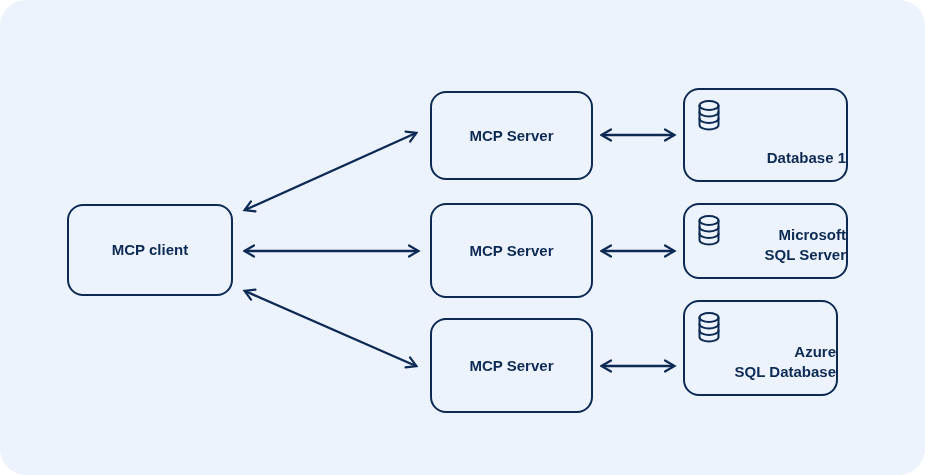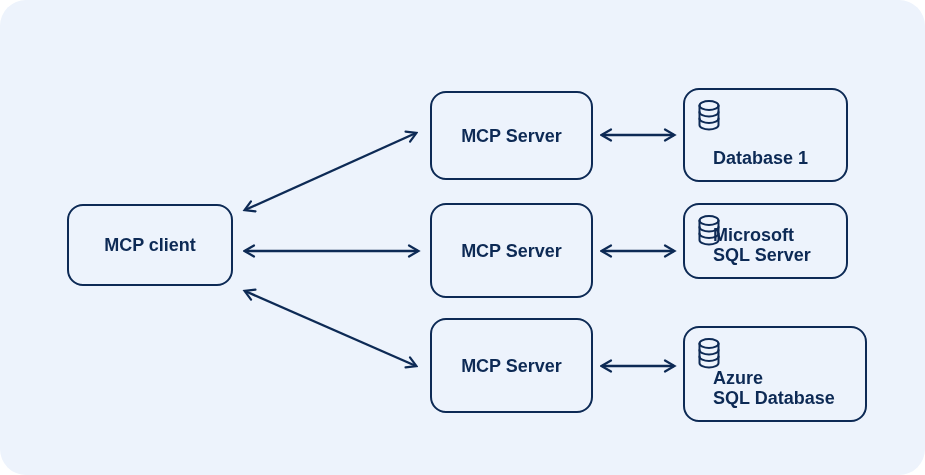--- a/index.html
+++ b/index.html
@@ -46,25 +46,25 @@
     border-radius: 16px;
     background: var(--canvas-background);
     color: var(--text);
   }
   .node-center {
     display: flex;
     align-items: center;
     justify-content: center;
   }
   .node-label {
-    font-size: 18px;
+    font-size: 15px;
     font-weight: 600;
     line-height: 20px;
     color: var(--text);
-    text-align: left;
+    text-align: right;
     white-space: pre-line;
   }
   .db-label {
     position: absolute;
     left: 0; right: 0;
     bottom: 12px;
     padding-left: 28px;
   }
   .db-icon {
     position: absolute;
@@ -101,21 +101,21 @@
     </defs>
     <line class="arrow" x1="245" y1="210" x2="416" y2="133"></line>
     <line class="arrow" x1="245" y1="251" x2="418" y2="251"></line>
     <line class="arrow" x1="245" y1="291" x2="416" y2="366"></line>
     <line class="arrow" x1="602" y1="135" x2="674" y2="135"></line>
     <line class="arrow" x1="602" y1="251" x2="674" y2="251"></line>
     <line class="arrow" x1="602" y1="366" x2="674" y2="366"></line>
   </svg>
 
 
-  <div class="node node-center" style="left:67px; top:204px; width:166px; height:82px;">
+  <div class="node node-center" style="left:67px; top:204px; width:166px; height:92px;">
     <span class="node-label">MCP client</span>
   </div>
 
   <div class="node node-center" style="left:430px; top:91px; width:163px; height:89px;">
     <span class="node-label">MCP Server</span>
   </div>
 
   <div class="node node-center" style="left:430px; top:203px; width:163px; height:95px;">
     <span class="node-label">MCP Server</span>
   </div>
@@ -138,21 +138,21 @@
     <svg class="db-icon" width="24" height="33" viewBox="0 0 24 33">
       <ellipse cx="12" cy="6.5" rx="9.5" ry="4.5"></ellipse>
       <path d="M2.5,6.5 L2.5,26 A9.5,4.5 0 0 0 21.5,26 L21.5,6.5"></path>
       <path d="M2.5,13 A9.5,4.5 0 0 0 21.5,13"></path>
       <path d="M2.5,19.5 A9.5,4.5 0 0 0 21.5,19.5"></path>
     </svg>
     <div class="node-label db-label">Microsoft
 SQL Server</div>
   </div>
 
-  <div class="node" style="left:683px; top:326px; width:184px; height:96px;">
+  <div class="node" style="left:683px; top:300px; width:155px; height:96px;">
     <svg class="db-icon" width="24" height="33" viewBox="0 0 24 33">
       <ellipse cx="12" cy="6.5" rx="9.5" ry="4.5"></ellipse>
       <path d="M2.5,6.5 L2.5,26 A9.5,4.5 0 0 0 21.5,26 L21.5,6.5"></path>
       <path d="M2.5,13 A9.5,4.5 0 0 0 21.5,13"></path>
       <path d="M2.5,19.5 A9.5,4.5 0 0 0 21.5,19.5"></path>
     </svg>
     <div class="node-label db-label">Azure
 SQL Database</div>
   </div>
 

